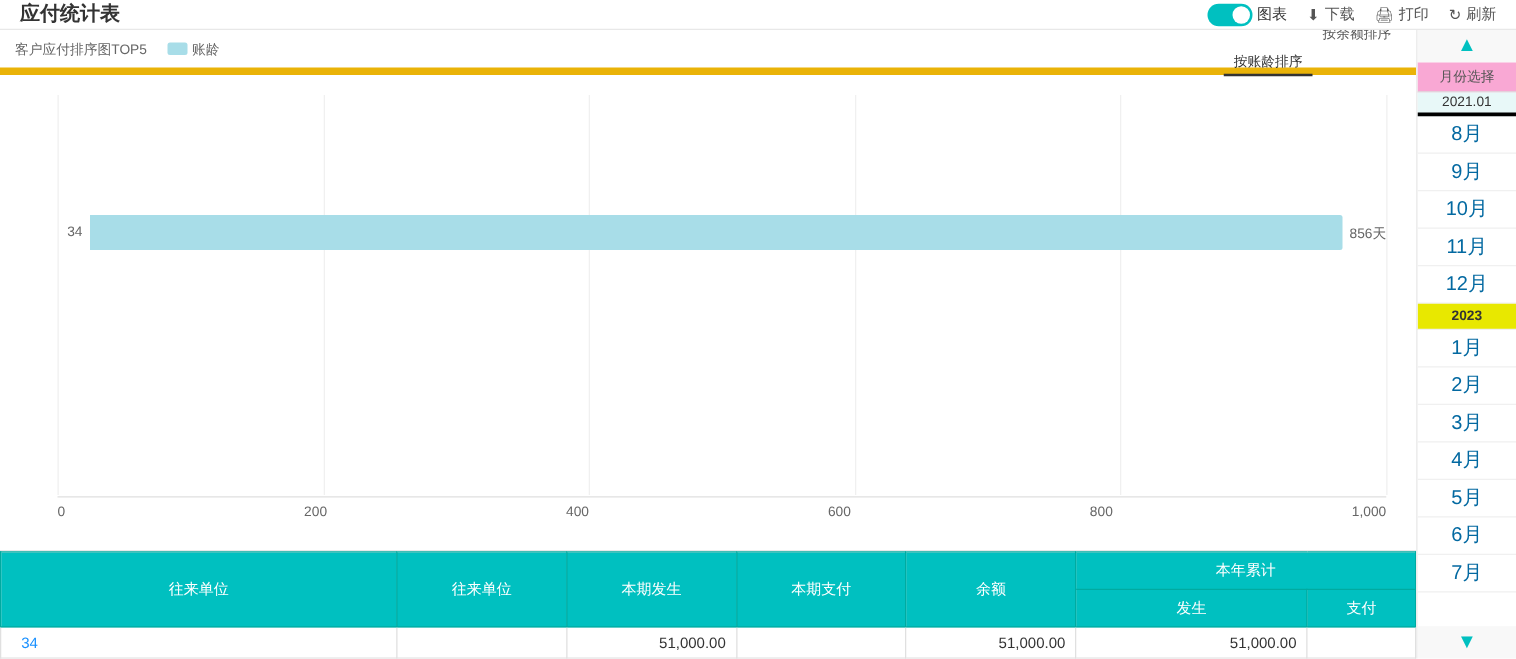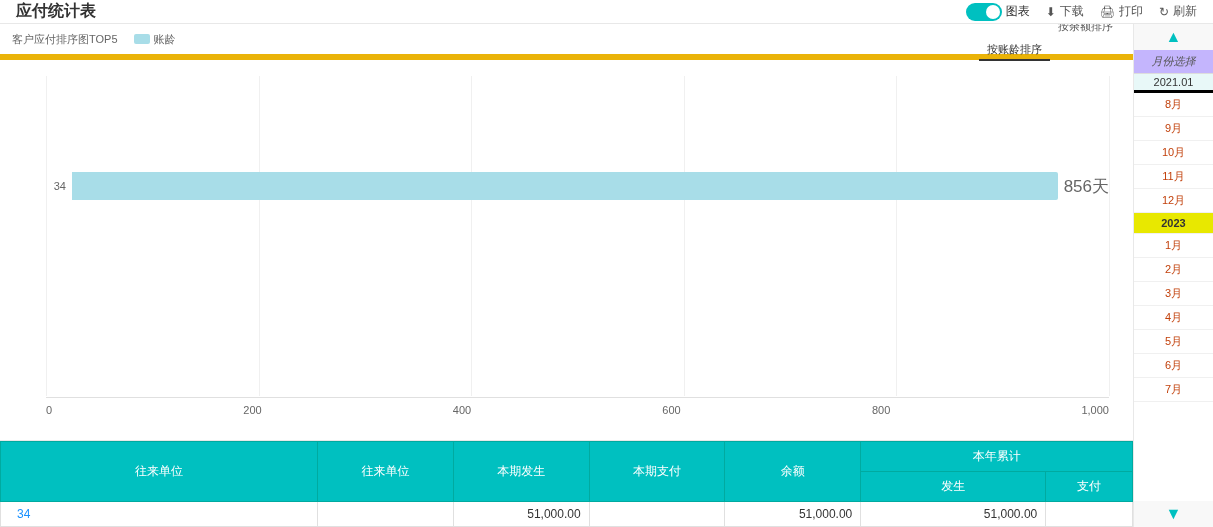--- a/index.html
+++ b/index.html
@@ -33,41 +33,41 @@
 
     
     .chart-area { flex: 1; padding: 8px 16px 4px; position: relative; min-height: 0; }
     .chart-inner { width: 100%; height: 100%; position: relative; }
 
     
     .bar-chart { position: absolute; left: 30px; right: 8px; top: 8px; bottom: 40px; }
     .bar-row { position: absolute; top: 30%; left: 0; right: 0; display: flex; align-items: center; }
     .bar-label { width: 20px; text-align: right; font-size: 11px; color: #666; margin-right: 6px; flex-shrink: 0; }
     .bar-fill { height: 28px; background: #a8dde8; border-radius: 0 2px 2px 0; flex: 1; max-width: 97%; }
-    .bar-end-label { margin-left: 6px; font-size: 17px; color: #666; white-space: nowrap; }
+    .bar-end-label { margin-left: 6px; font-size: 11px; color: #666; white-space: nowrap; }
 
     
     .x-axis { position: absolute; bottom: 20px; left: 30px; right: 8px; display: flex; justify-content: space-between; font-size: 11px; color: #666; }
     .x-axis-line { position: absolute; bottom: 38px; left: 30px; right: 8px; height: 1px; background: #e0e0e0; }
 
     
     .table-section { border-top: 1px solid #e8e8e8; }
     .data-table { width: 100%; border-collapse: collapse; }
     .data-table th { background: #00c0c0; color: #fff; text-align: center; padding: 6px 4px; font-size: 12px; font-weight: normal; border: 1px solid #00aaa0; }
     .data-table td { text-align: center; padding: 5px 8px; font-size: 12px; border: 1px solid #e0e0e0; background: #fff; }
     .data-table td.text-right { text-align: right; }
     .data-table td.link { color: #1890ff; cursor: pointer; text-align: left; padding-left: 16px; }
 
     
     .sidebar { width: 80px; background: #fff; border-left: 1px solid #e8e8e8; display: flex; flex-direction: column; overflow: hidden; height: 100%; }
-    .sidebar-header { background: #c4b5fd; padding: 4px 8px; font-size: 11px; color: #555; text-align: center; border-bottom: 1px solid #ddd; font-style: italic; }
+    .sidebar-header { background: #f9a8d4; padding: 4px 8px; font-size: 11px; color: #555; text-align: center; border-bottom: 1px solid #ddd; }
     .month-list { flex: 1; overflow-y: auto; }
     .month-list::-webkit-scrollbar { width: 4px; }
     .month-list::-webkit-scrollbar-thumb { background: #ccc; border-radius: 2px; }
-    .month-item { padding: 4px 8px; text-align: center; font-size: 11px; cursor: pointer; color: #c2410c; border-bottom: 1px solid #f0f0f0; }
+    .month-item { padding: 4px 8px; text-align: center; font-size: 16px; cursor: pointer; color: #0369a1; border-bottom: 1px solid #f0f0f0; }
     .month-item.year-marker { background: #e8e800; color: #333; font-weight: bold; font-size: 11px; }
     .scroll-arrow { text-align: center; padding: 4px; cursor: pointer; color: #00c0c0; font-size: 16px; background: #f8f8f8; border: none; width: 100%; }
     .sidebar-selected { background: #e8f8f8; font-size: 11px; padding: 2px 4px; text-align: center; color: #333; border-bottom: 3px solid #000000; }
 
     
     .grid-lines { position: absolute; left: 30px; right: 8px; top: 8px; bottom: 40px; pointer-events: none; }
     .grid-line { position: absolute; top: 0; bottom: 0; width: 1px; background: #f0f0f0; }
   </style>
 </head>
 <body>

